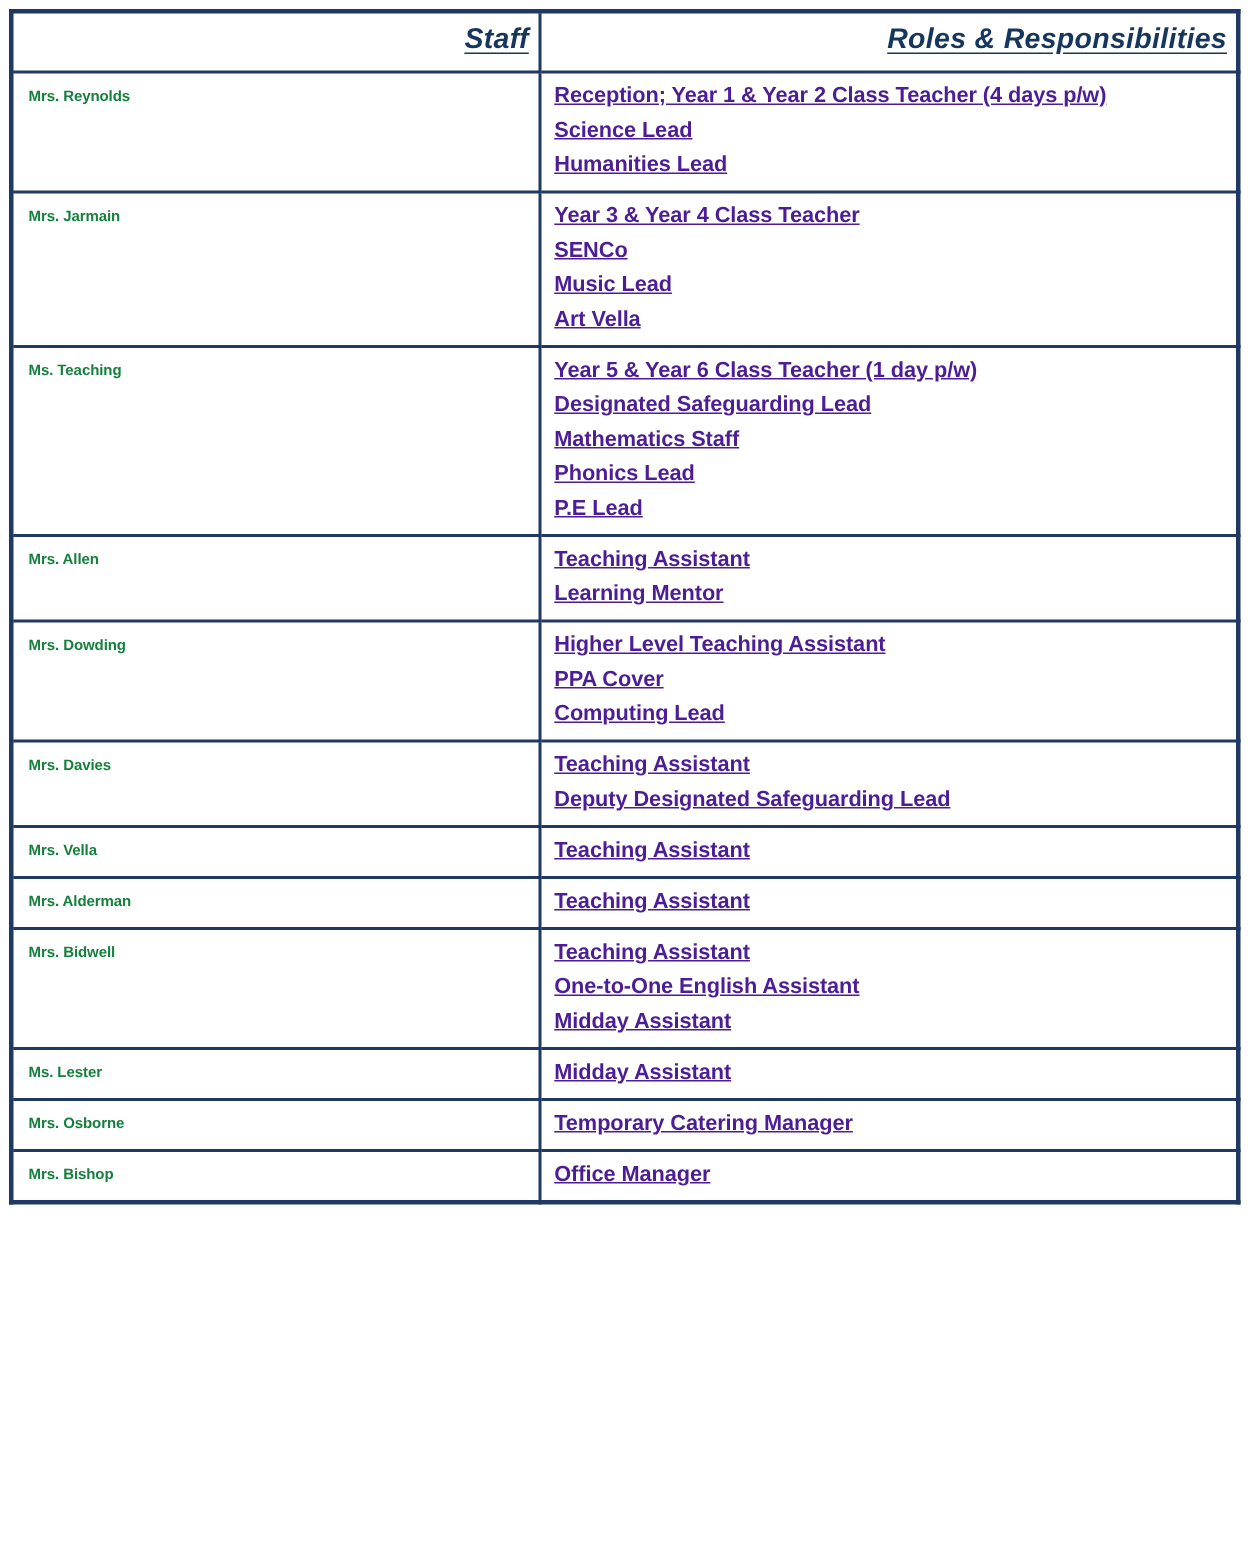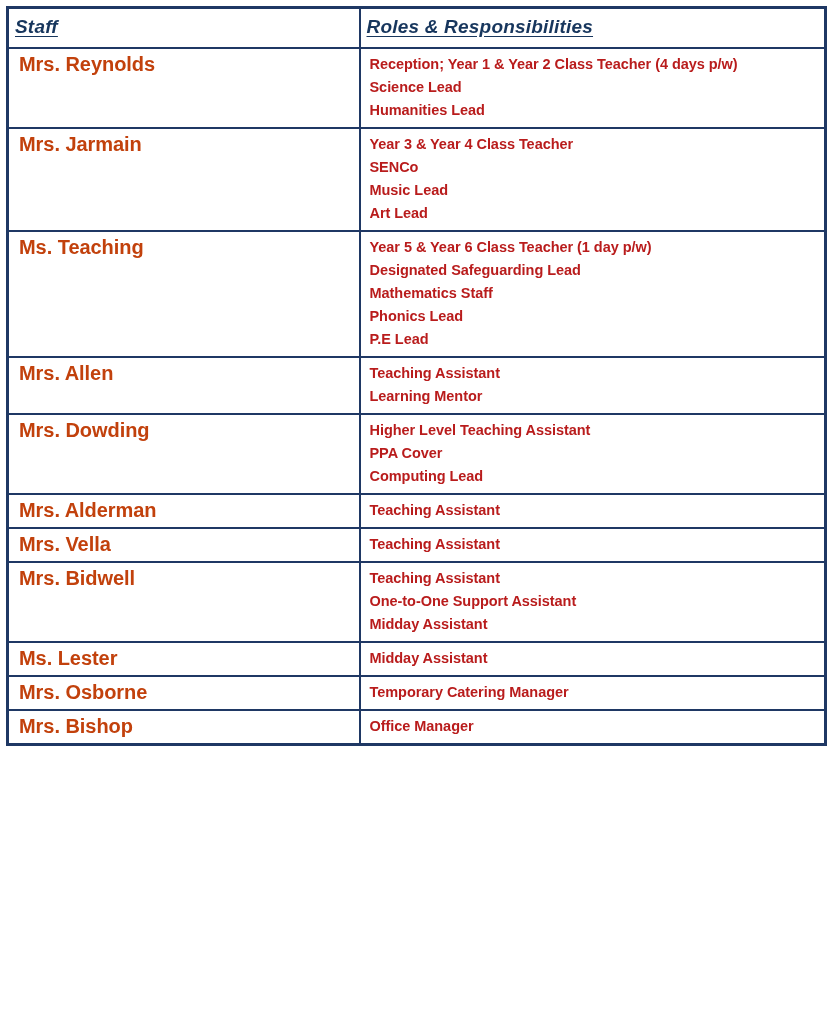--- a/index.html
+++ b/index.html
@@ -36,21 +36,21 @@
   .staff-table td {
     border: 2px solid #1F3864;
     vertical-align: top;
     padding: 0;
     color: #17365D;
   }
 
   
   .staff-table thead th {
     height: 32px;
-    text-align: left;
+    text-align: right;
     vertical-align: middle;
     padding: 2px 6px 4px 6px;
   }
   .hdr-text {
     display: inline-block;
     font-weight: bold;
     font-style: italic;
     font-size: 19px;
     line-height: 22px;
     letter-spacing: 0.2px;
@@ -69,29 +69,30 @@
     padding-right: 6px !important;
   }
   .cell-roles {
     padding-left: 9px !important;
     padding-right: 6px !important;
   }
   .line {
     font-weight: bold;
     font-size: 14.5px;
     line-height: 23px;
-    color: #b91c1c;
+    color: #4c1d95;
     white-space: pre;
     letter-spacing: -0.05px;
+    text-decoration: underline;
   }
   .name {
     font-weight: bold;
-    font-size: 20px;
+    font-size: 10px;
     line-height: 23px;
-    color: #c2410c;
+    color: #15803d;
     white-space: pre;
     letter-spacing: -0.05px;
   }
 </style>
 </head>
 <body>
 
 <div class="page">
   <table class="staff-table">
     <colgroup>
@@ -120,21 +121,21 @@
           </td>
         </tr>
         <tr>
           <td class="cell-staff">
             <div class="name">Mrs. Jarmain</div>
           </td>
           <td class="cell-roles">
             <div class="line">Year 3 &amp; Year 4 Class Teacher</div>
             <div class="line">SENCo</div>
             <div class="line">Music Lead</div>
-            <div class="line">Art Lead</div>
+            <div class="line">Art Vella</div>
           </td>
         </tr>
         <tr>
           <td class="cell-staff">
             <div class="name">Ms. Teaching</div>
           </td>
           <td class="cell-roles">
             <div class="line">Year 5 &amp; Year 6 Class Teacher (1 day p/w)</div>
             <div class="line">Designated Safeguarding Lead</div>
             <div class="line">Mathematics Staff</div>
@@ -156,41 +157,50 @@
             <div class="name">Mrs. Dowding</div>
           </td>
           <td class="cell-roles">
             <div class="line">Higher Level Teaching Assistant</div>
             <div class="line">PPA Cover</div>
             <div class="line">Computing Lead</div>
           </td>
         </tr>
         <tr>
           <td class="cell-staff">
+            <div class="name">Mrs. Davies</div>
+          </td>
+          <td class="cell-roles">
+            <div class="line">Teaching Assistant</div>
+            <div class="line">Deputy Designated Safeguarding Lead</div>
+          </td>
+        </tr>
+        <tr>
+          <td class="cell-staff">
+            <div class="name">Mrs. Vella</div>
+          </td>
+          <td class="cell-roles">
+            <div class="line">Teaching Assistant</div>
+          </td>
+        </tr>
+        <tr>
+          <td class="cell-staff">
             <div class="name">Mrs. Alderman</div>
           </td>
           <td class="cell-roles">
             <div class="line">Teaching Assistant</div>
           </td>
         </tr>
         <tr>
           <td class="cell-staff">
-            <div class="name">Mrs. Vella</div>
-          </td>
-          <td class="cell-roles">
-            <div class="line">Teaching Assistant</div>
-          </td>
-        </tr>
-        <tr>
-          <td class="cell-staff">
             <div class="name">Mrs. Bidwell</div>
           </td>
           <td class="cell-roles">
             <div class="line">Teaching Assistant</div>
-            <div class="line">One-to-One Support Assistant</div>
+            <div class="line">One-to-One English Assistant</div>
             <div class="line">Midday Assistant</div>
           </td>
         </tr>
         <tr>
           <td class="cell-staff">
             <div class="name">Ms. Lester</div>
           </td>
           <td class="cell-roles">
             <div class="line">Midday Assistant</div>
           </td>

